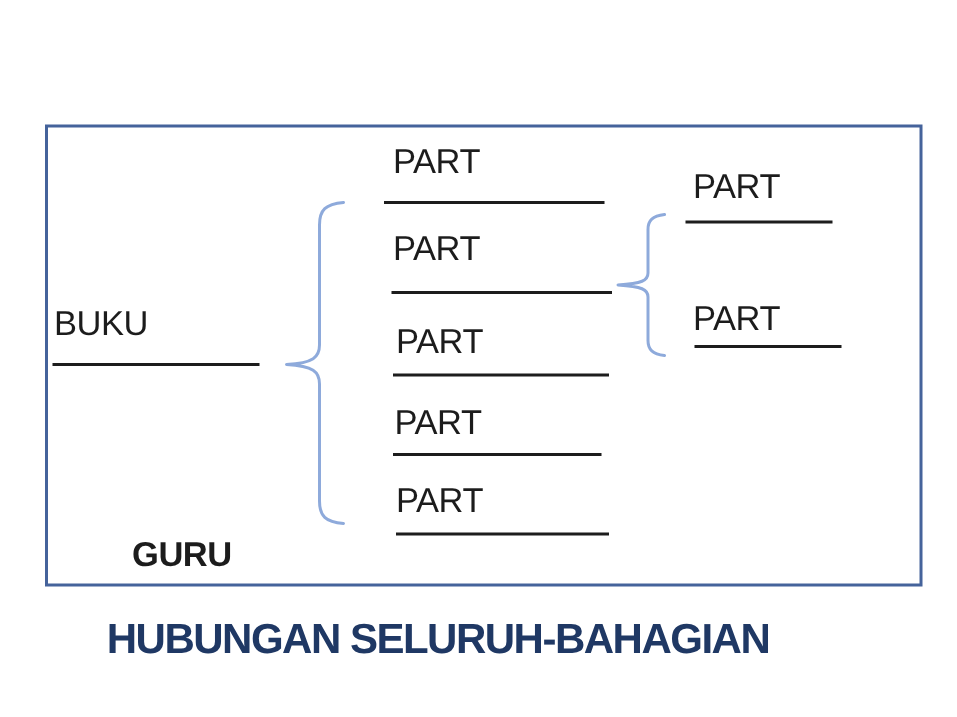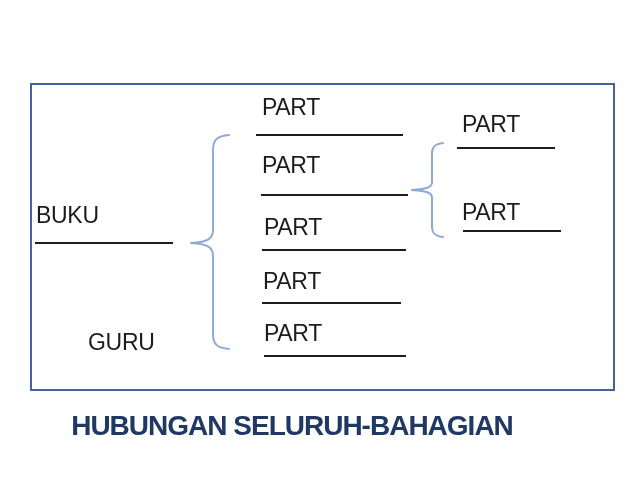--- a/index.html
+++ b/index.html
@@ -93,17 +93,17 @@
   <svg class="brace" style="left:408px; top:141px;" width="38" height="98" viewBox="0 0 38 98">
     <path d="M 35 2 C 27 3 24 6 24 12 L 24 41 C 24 46 20 48 4 49 C 20 50 24 52 24 57 L 24 86 C 24 92 27 95 35 96"></path>
   </svg>
 
   <span class="lbl" style="left:462px; top:114px;">PART</span>
   <div class="uline" style="left:457px; top:147px; width:98px;"></div>
 
   <span class="lbl" style="left:462px; top:202px;">PART</span>
   <div class="uline" style="left:463px; top:230px; width:98px;"></div>
 
-  <span class="lbl" style="left:88px; top:332px;">GURU</span>
+  <span class="lbl" style="left:88px; top:359px;font-weight:bold;">GURU</span>
 
   <h2 class="footer-heading">HUBUNGAN SELURUH-BAHAGIAN</h2>
 
 </div>
 
 </body></html>

